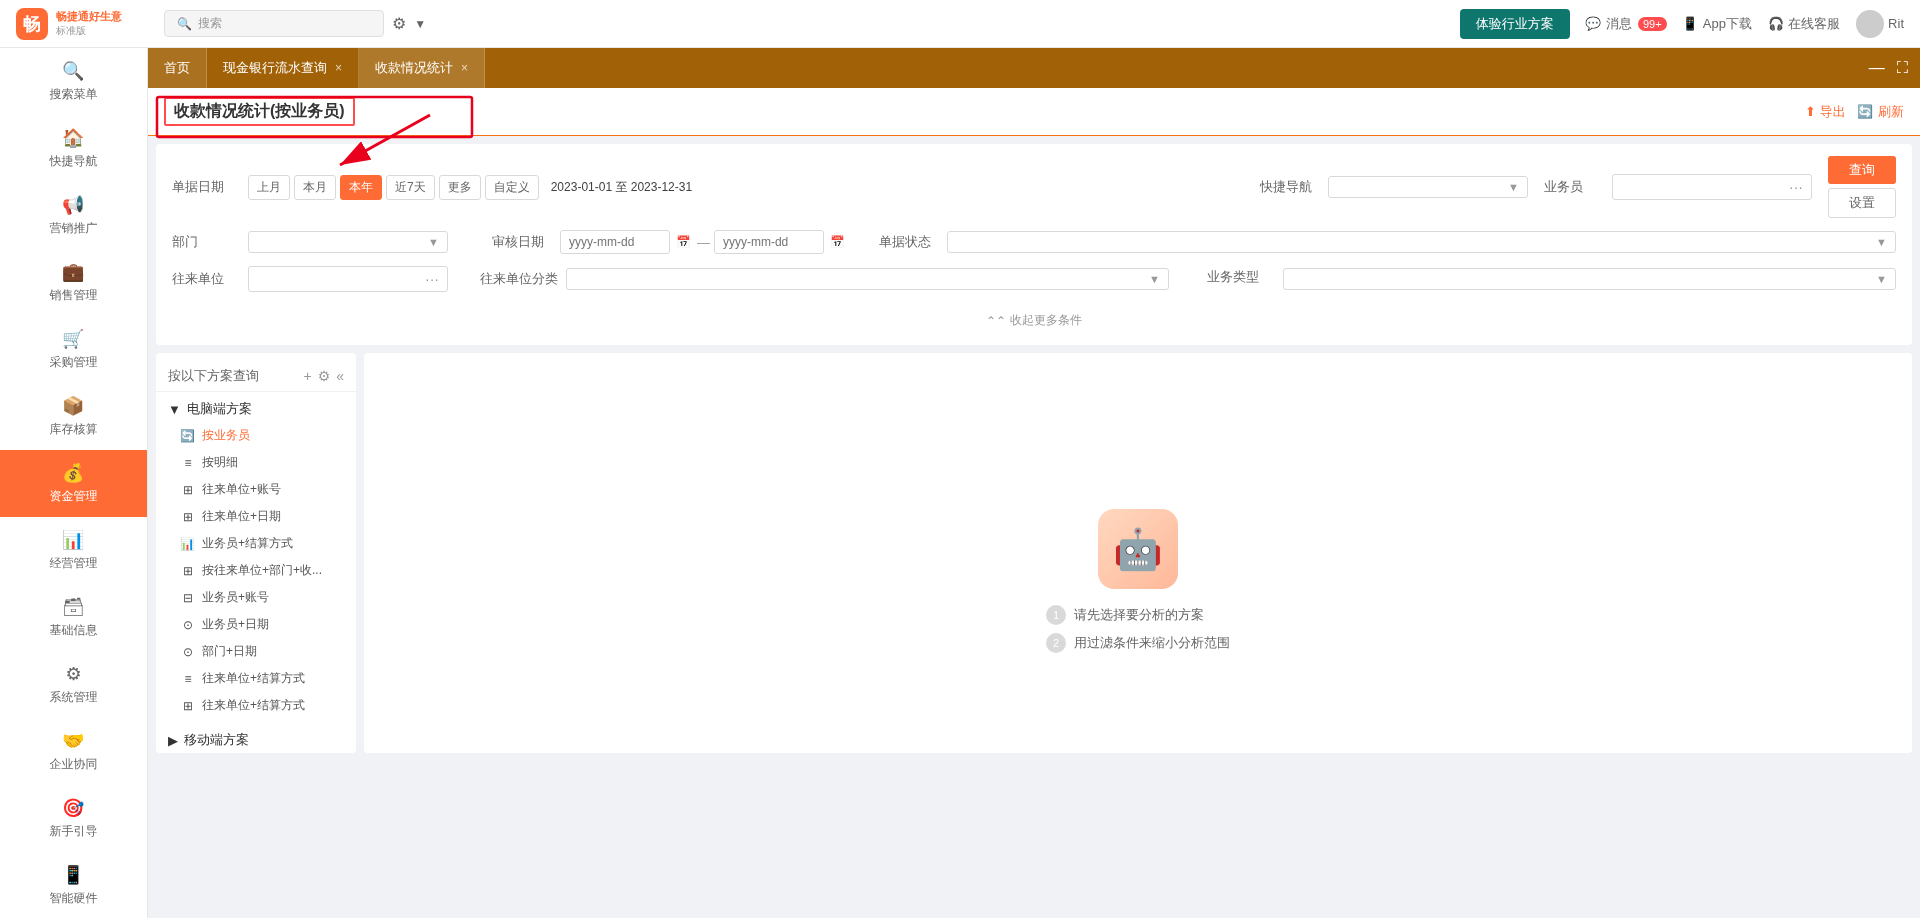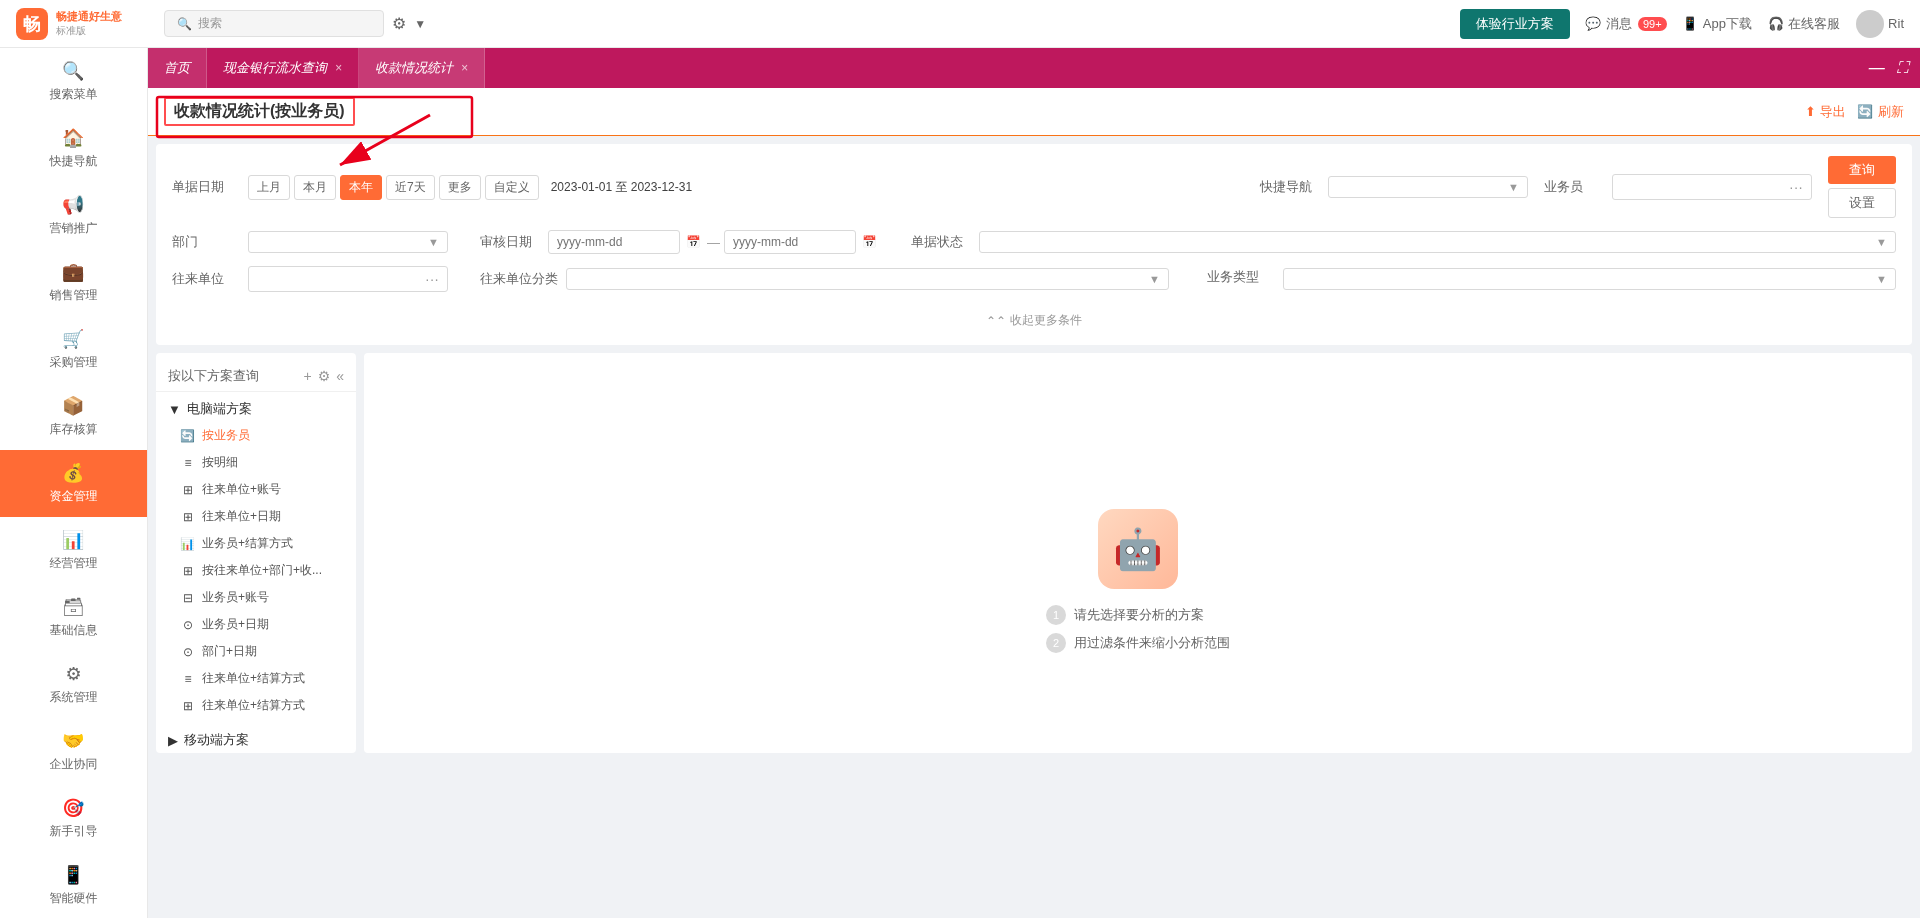--- a/index.html
+++ b/index.html
@@ -99,27 +99,26 @@
     
     .content-area {
       flex: 1;
       display: flex;
       flex-direction: column;
       overflow: hidden;
     }
 
     
     .tab-bar {
-      background: #be185d;
+      background: #a16207;
       display: flex;
       align-items: center;
       height: 40px;
       padding: 0 0 0 0;
       flex-shrink: 0;
-      font-style: italic;
     }
     .tab-item {
       display: flex;
       align-items: center;
       padding: 0 16px;
       height: 100%;
       color: #fff;
       font-size: 13px;
       cursor: pointer;
       gap: 8px;
@@ -247,21 +246,21 @@
       display: flex;
       align-items: center;
       gap: 4px;
     }
     .date-input {
       border: 1px solid #d9d9d9;
       border-radius: 3px;
       padding: 4px 8px;
       font-size: 12px;
       color: #0f172a;
-      width: 132px;
+      width: 110px;
     }
     .date-dash { color: #999; }
 
     .action-btns {
       display: flex;
       flex-direction: column;
       gap: 4px;
       margin-left: auto;
     }
     .query-btn {
@@ -596,21 +595,21 @@
             </div>
           </div>
         </div>
 
         <div class="filter-row">
           <span class="filter-label">部门</span>
           <div class="filter-select" style="min-width:200px;">
             <span></span>
             <span class="chevron-icon">▼</span>
           </div>
-          <div style="margin-left:16px;display:flex;align-items:center;gap:8px;">
+          <div style="margin-left:28px;display:flex;align-items:center;gap:8px;">
             <span class="filter-label">审核日期</span>
             <div class="date-input-group">
               <input class="date-input" type="text" placeholder="yyyy-mm-dd" style="">
               <span style="margin:0 2px;color:#666;font-size:12px;">📅</span>
               <span class="date-dash">—</span>
               <input class="date-input" type="text" placeholder="yyyy-mm-dd" style="">
               <span style="margin:0 2px;color:#666;font-size:12px;">📅</span>
             </div>
           </div>
           <div style="margin-left:16px;display:flex;align-items:center;gap:8px;flex:1;">

